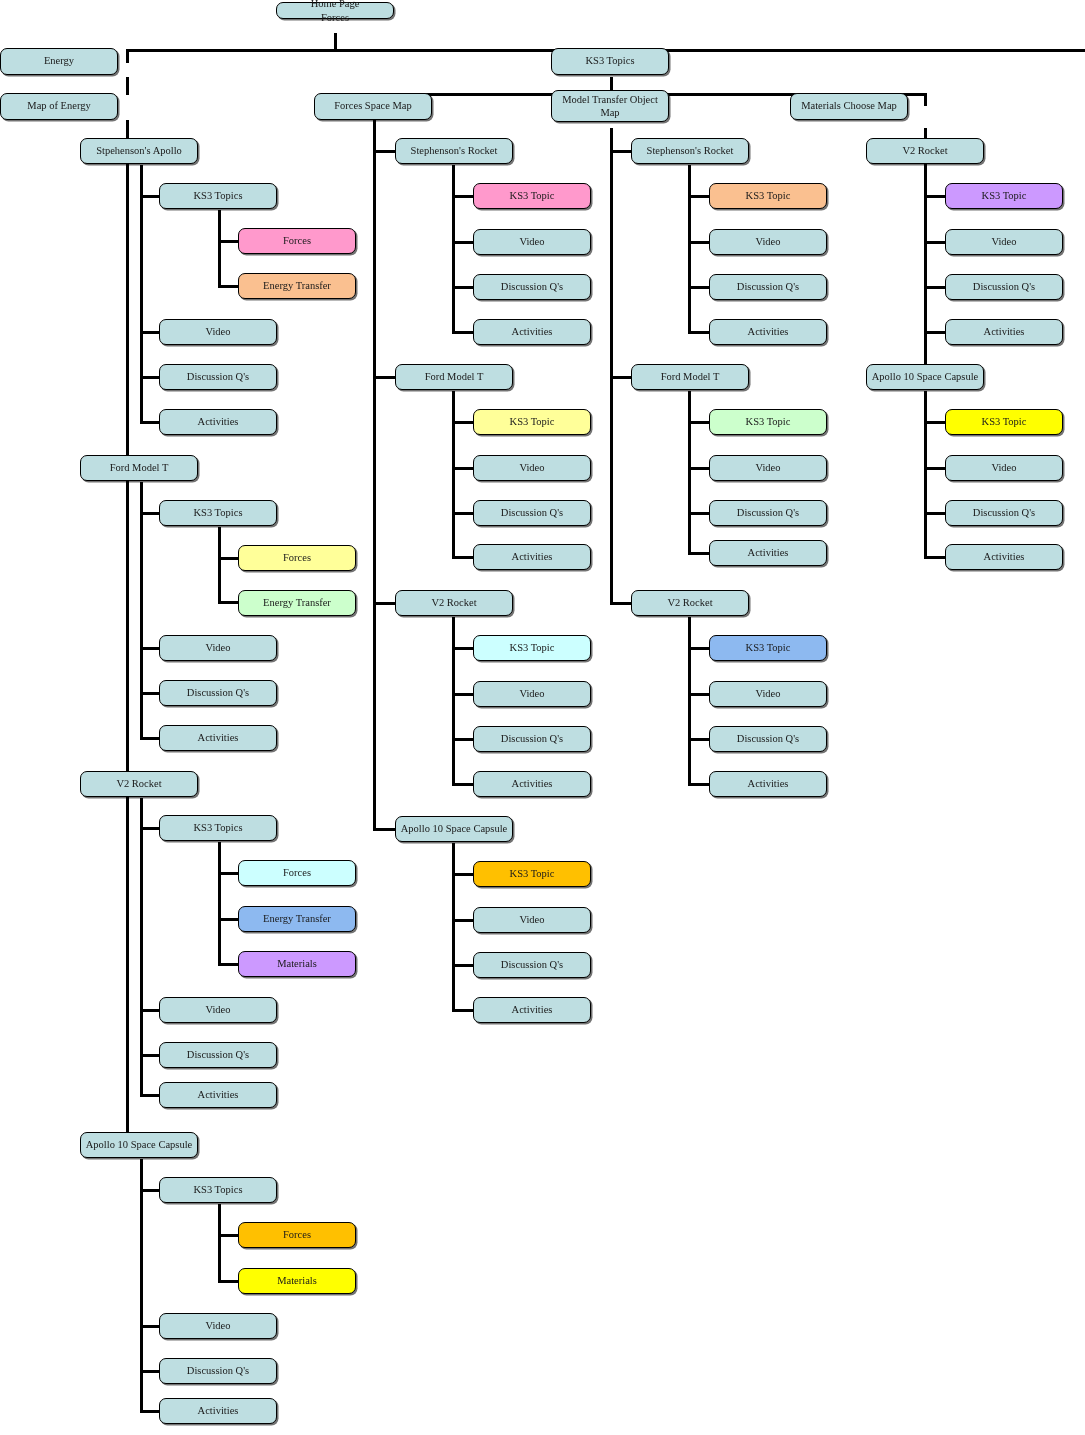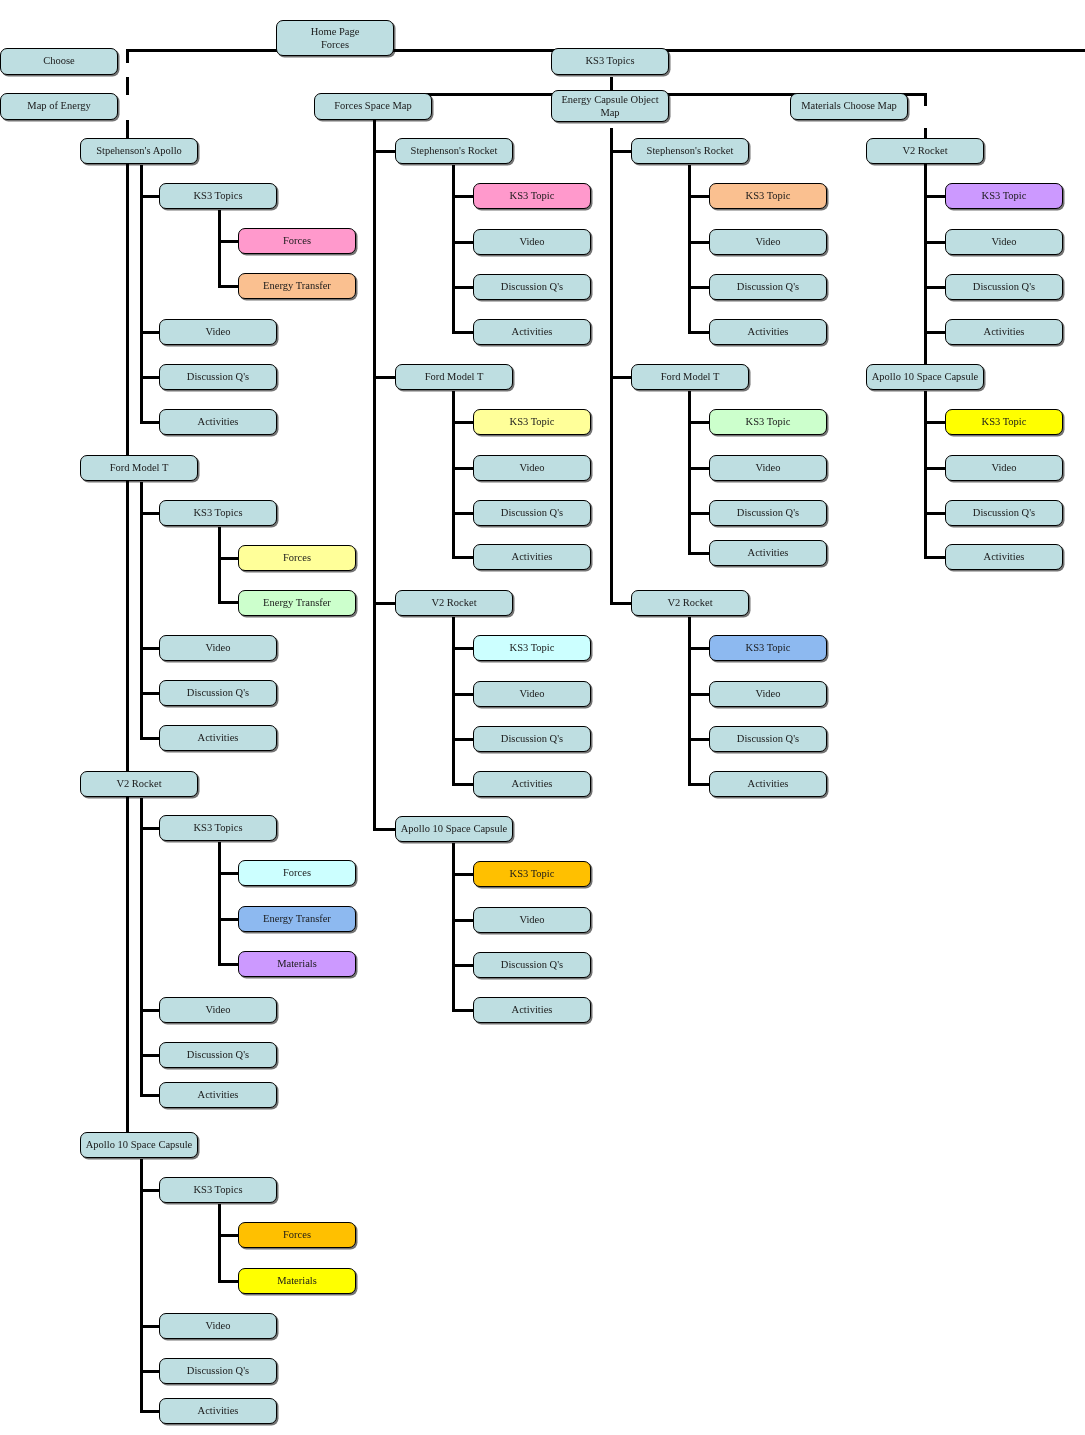--- a/index.html
+++ b/index.html
@@ -150,32 +150,32 @@
   <div class="ln h" style="left:924px;top:241px;width:22px;"></div>
   <div class="ln h" style="left:924px;top:286px;width:22px;"></div>
   <div class="ln h" style="left:924px;top:331px;width:22px;"></div>
 
   <div class="ln v" style="left:924px;top:391px;height:167px;"></div>
   <div class="ln h" style="left:924px;top:421px;width:22px;"></div>
   <div class="ln h" style="left:924px;top:467px;width:22px;"></div>
   <div class="ln h" style="left:924px;top:512px;width:22px;"></div>
   <div class="ln h" style="left:924px;top:556px;width:22px;"></div>
 
-  <div class="node two-line" style="left:276px;top:20px;width:118px;height:36px;flex-direction:column;">
+  <div class="node two-line" style="left:276px;top:2px;width:118px;height:17px;flex-direction:column;">
     <span>Home Page</span>
     <span>Forces</span>
   </div>
 
-  <div class="node" style="left:0px;top:48px;width:118px;height:27px;">Choose</div>
+  <div class="node" style="left:0px;top:48px;width:118px;height:27px;">Energy</div>
   <div class="node" style="left:551px;top:48px;width:118px;height:27px;">KS3 Topics</div>
 
   <div class="node" style="left:0px;top:93px;width:118px;height:27px;">Map of Energy</div>
   <div class="node" style="left:314px;top:93px;width:118px;height:27px;">Forces Space Map</div>
   <div class="node two-line" style="left:551px;top:90px;width:118px;height:32px;flex-direction:column;">
-    <span>Energy Capsule Object</span>
+    <span>Model Transfer Object</span>
     <span>Map</span>
   </div>
   <div class="node" style="left:790px;top:93px;width:118px;height:27px;">Materials Choose Map</div>
 
   <div class="node" style="left:80px;top:138px;width:118px;height:26px;">Stpehenson's Apollo</div>
   <div class="node" style="left:159px;top:183px;width:118px;height:26px;">KS3 Topics</div>
   <div class="node" style="left:238px;top:228px;width:118px;height:26px;background:#FF99CC;">Forces</div>
   <div class="node" style="left:238px;top:273px;width:118px;height:26px;background:#FAC090;">Energy Transfer</div>
   <div class="node" style="left:159px;top:319px;width:118px;height:26px;">Video</div>
   <div class="node" style="left:159px;top:364px;width:118px;height:26px;">Discussion Q's</div>

